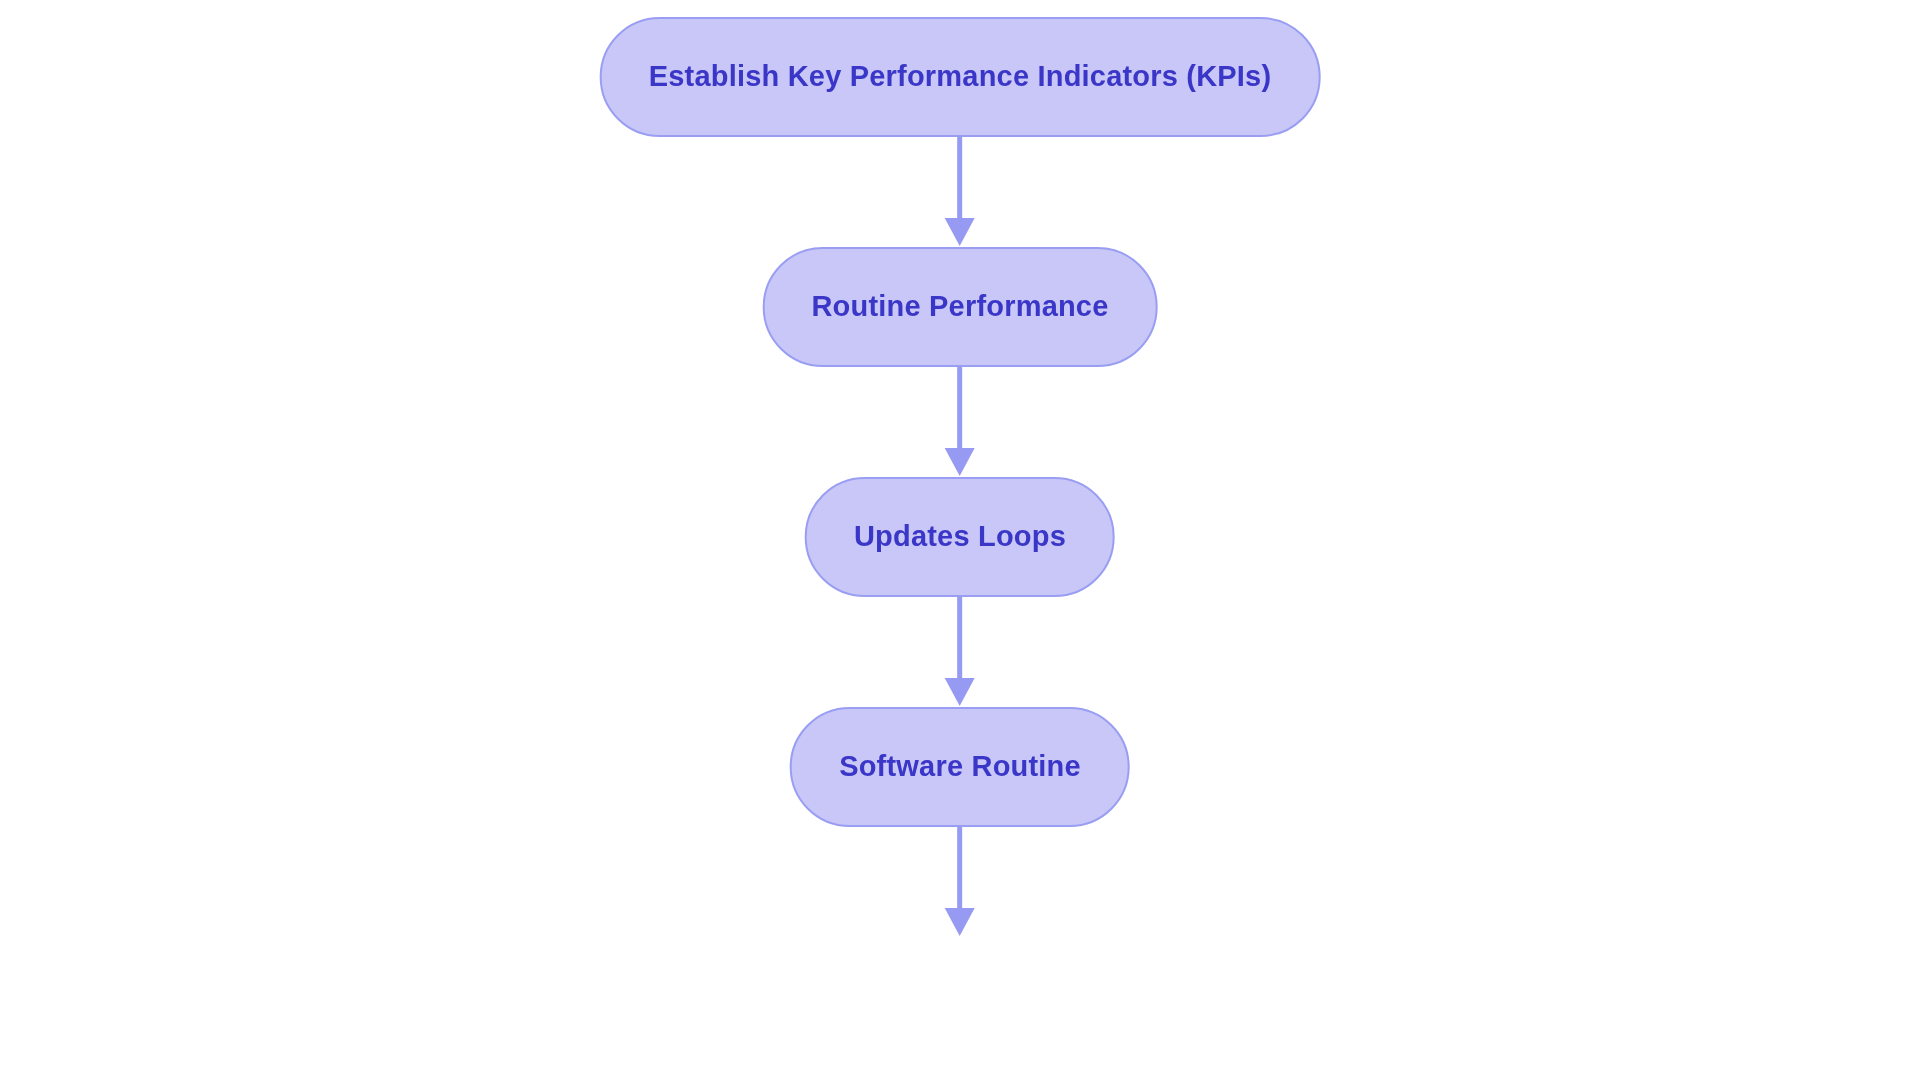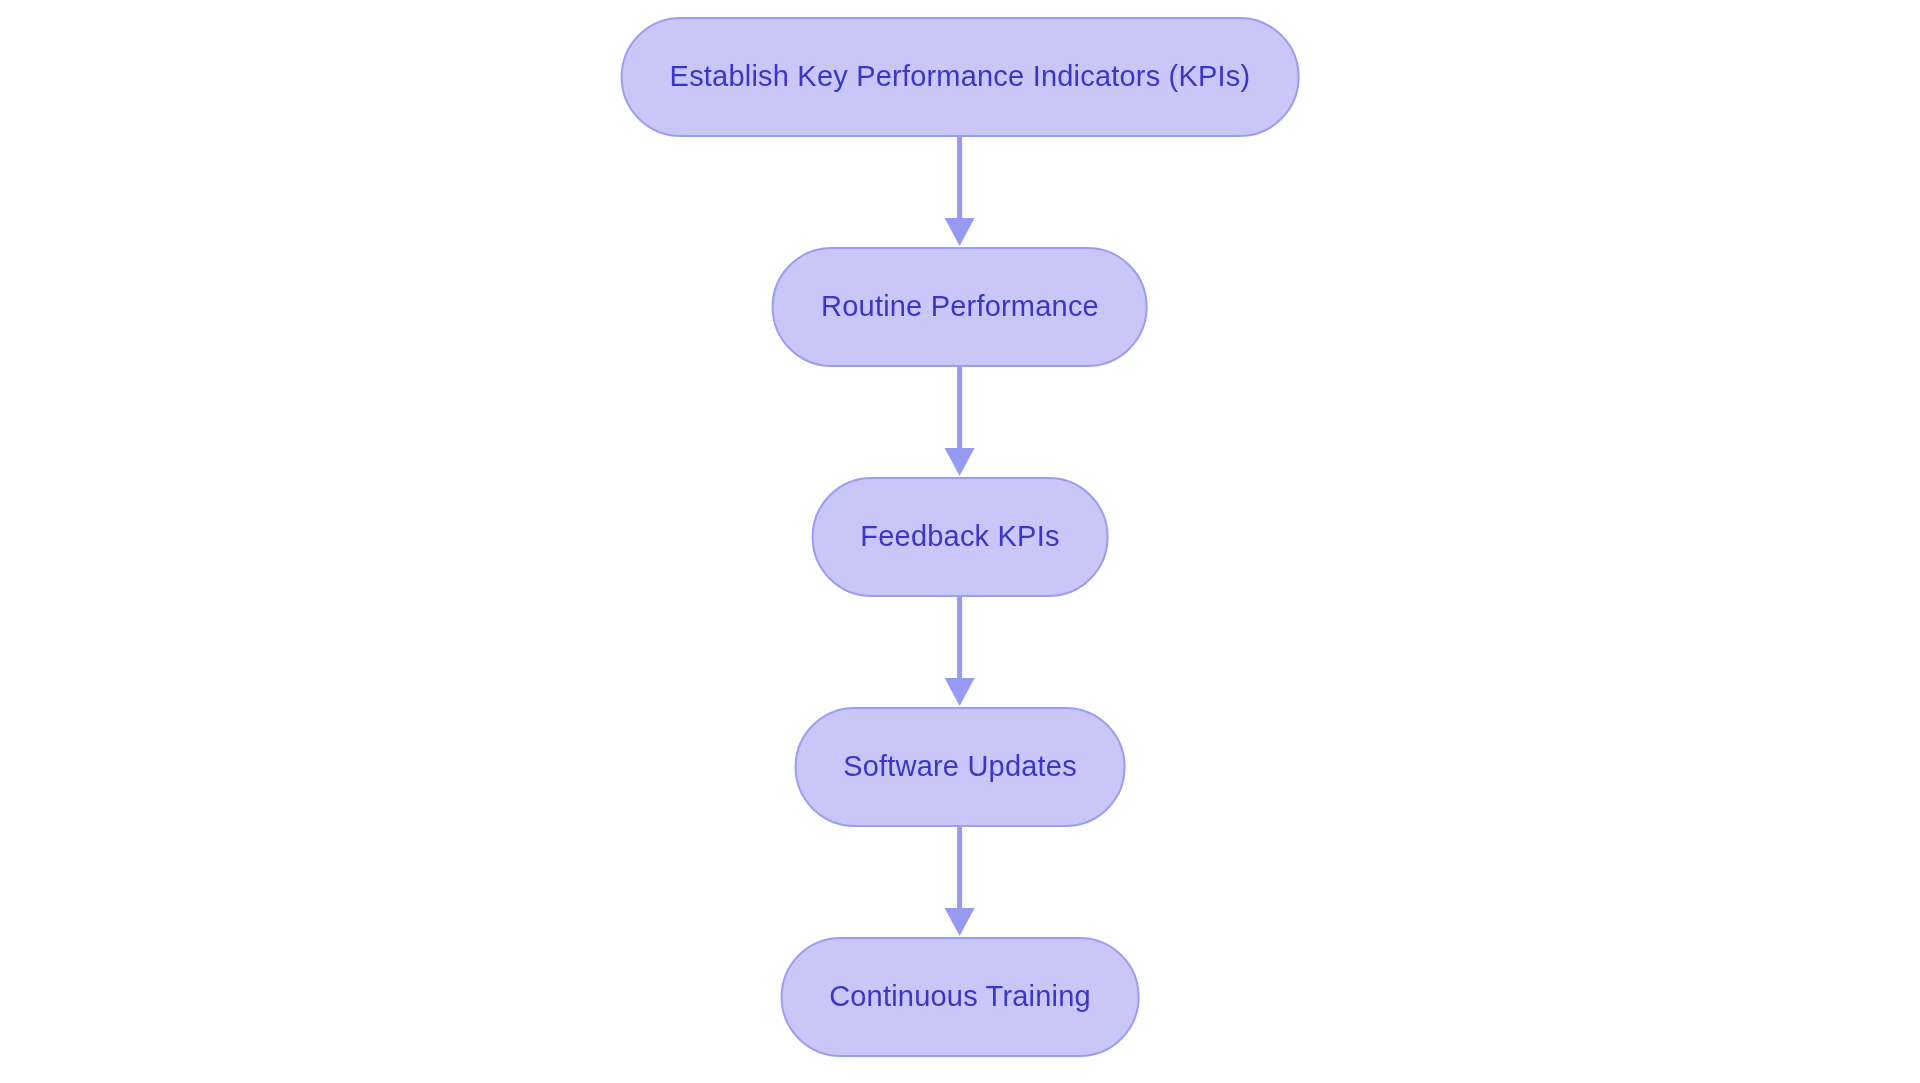--- a/index.html
+++ b/index.html
@@ -26,21 +26,21 @@
   }
   .node {
     box-sizing: border-box;
     height: 120px;
     padding: 0 47px;
     border: 2px solid #9a9ef2;
     border-radius: 60px;
     background: #c8c7f7;
     color: #3a36c8;
     font-size: 29px;
-    font-weight: 400;
+    font-weight: 700;
     letter-spacing: 0.2px;
     display: flex;
     align-items: center;
     justify-content: flex-start;
     white-space: nowrap;
   }
   .node-label {
     display: inline-block;
     line-height: 1;
     padding-bottom: 2px;
@@ -70,35 +70,32 @@
     <div class="node">
       <span class="node-label">Routine Performance</span>
     </div>
 
     <svg class="connector" viewBox="0 0 34 110" xmlns="http://www.w3.org/2000/svg">
       <line x1="17" y1="0" x2="17" y2="83" stroke-width="5" stroke="#969af2"></line>
       <polygon points="2,81 32,81 17,109" fill="#969af2"></polygon>
     </svg>
 
     <div class="node">
-      <span class="node-label">Feedback KPIs</span>
+      <span class="node-label">Updates Loops</span>
     </div>
 
     <svg class="connector" viewBox="0 0 34 110" xmlns="http://www.w3.org/2000/svg">
       <line x1="17" y1="0" x2="17" y2="83" stroke-width="5" stroke="#969af2"></line>
       <polygon points="2,81 32,81 17,109" fill="#969af2"></polygon>
     </svg>
 
     <div class="node">
-      <span class="node-label">Software Updates</span>
+      <span class="node-label">Software Routine</span>
     </div>
 
     <svg class="connector" viewBox="0 0 34 110" xmlns="http://www.w3.org/2000/svg">
       <line x1="17" y1="0" x2="17" y2="83" stroke-width="5" stroke="#969af2"></line>
       <polygon points="2,81 32,81 17,109" fill="#969af2"></polygon>
     </svg>
 
-    <div class="node">
-      <span class="node-label">Continuous Training</span>
-    </div>
 
   </div>
 </div>
 
 </body></html>

